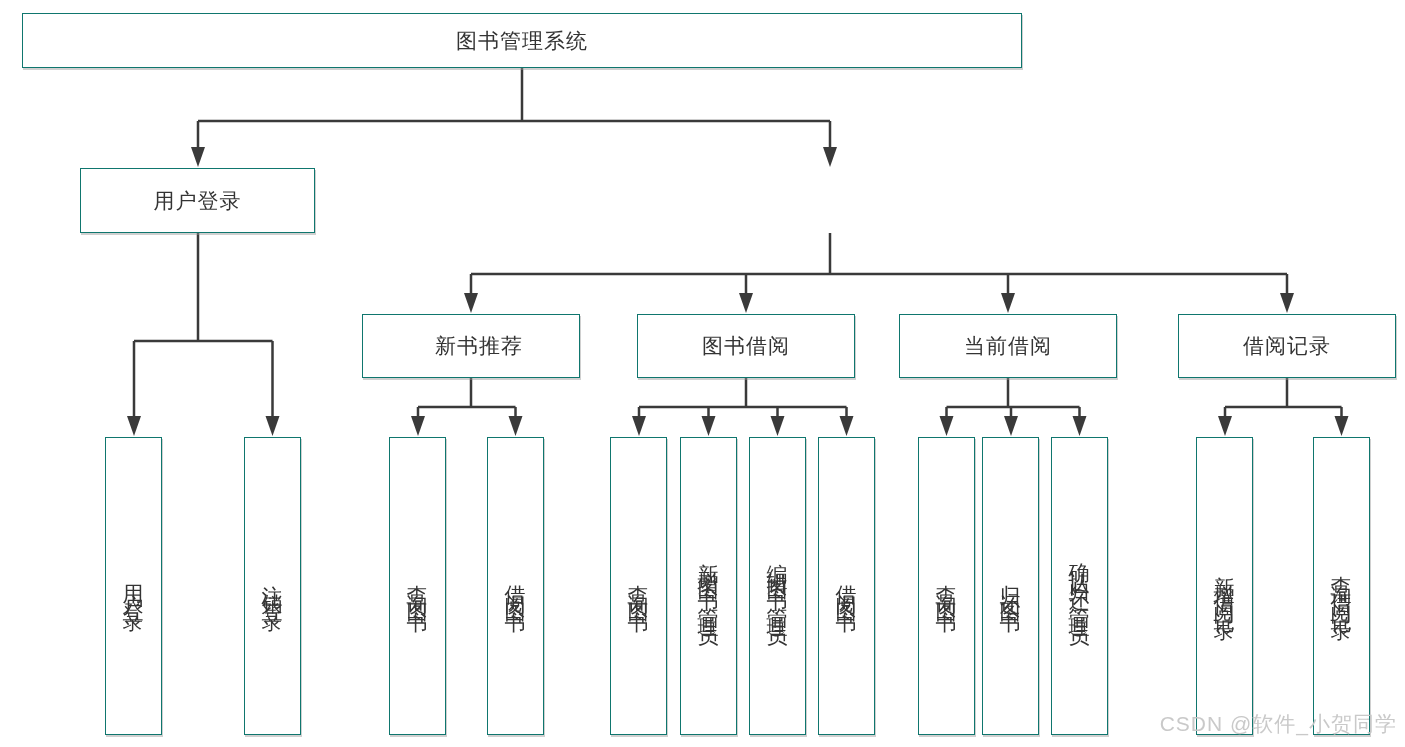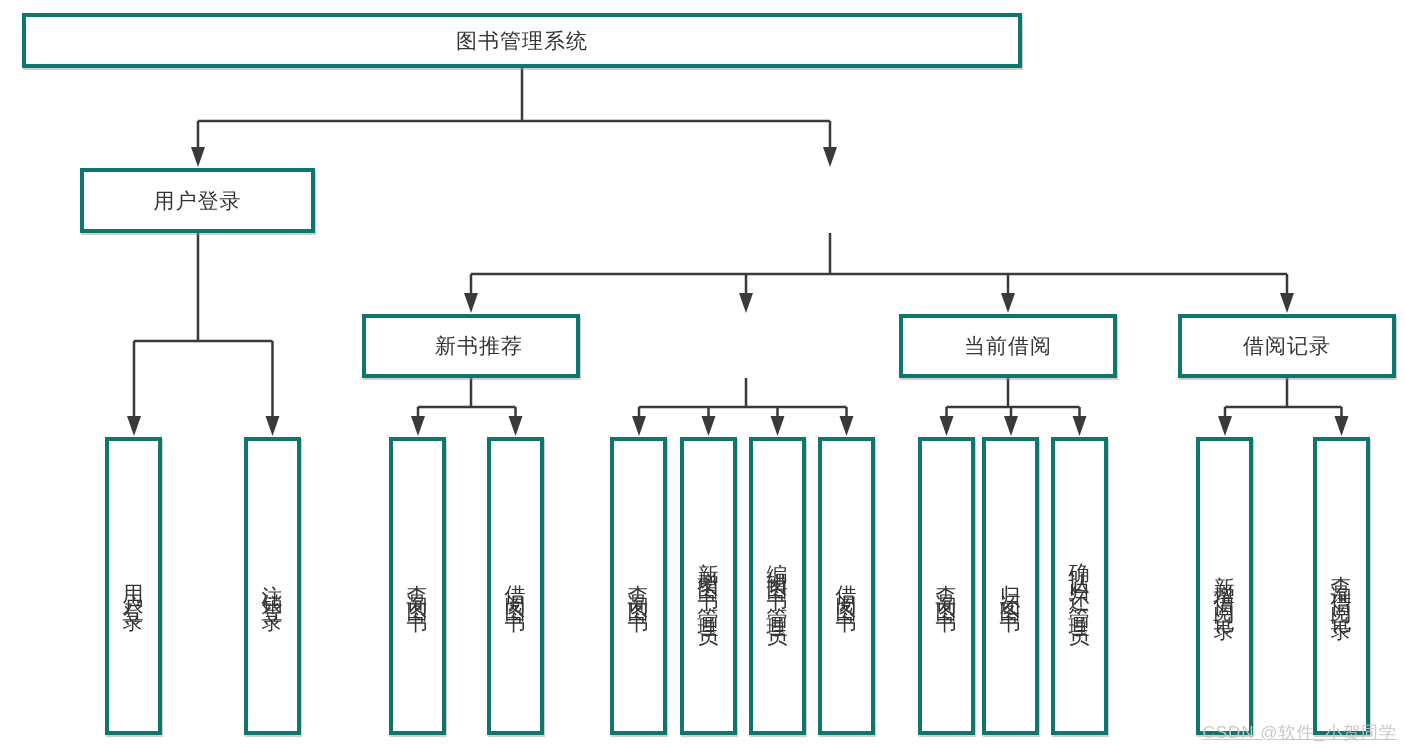--- a/index.html
+++ b/index.html
@@ -19,21 +19,21 @@
   }
   svg.connectors {
     position: absolute;
     left: 0; top: 0;
     width: 1405px; height: 747px;
   }
   .box {
     position: absolute;
     box-sizing: border-box;
     background: #ffffff;
-    border: 4px solid #0f766e;
+    border: 1px solid #0f766e;
     box-shadow: 1px 2px 0 rgba(150,150,150,0.45);
     display: flex;
     align-items: center;
     justify-content: center;
     color: #343434;
   }
   .hlabel {
     font-size: 21px;
     letter-spacing: 1px;
     white-space: nowrap;
@@ -56,27 +56,26 @@
   .l3c { left: 899px; }  .l3d { left: 1178px; text-align: center; }
   .col        { top: 437px;  width: 57px; height: 298px; }
   .a1 { left: 105px; }  .a2 { left: 244px; }
   .b1 { left: 389px; }  .b2 { left: 487px; }
   .c1 { left: 610px; }  .c2 { left: 680px; }  .c3 { left: 749px; }  .c4 { left: 818px; }
   .d1 { left: 918px; }  .d2 { left: 982px; }  .d3 { left: 1051px; }
   .e1 { left: 1196px; } .e2 { left: 1313px; }
   .watermark {
     position: absolute;
     right: 8px;
-    bottom: 3px;
-    font-size: 17px;
+    bottom: 9px;
+    font-size: 21px;
     color: rgba(198,198,198,0.95);
     letter-spacing: 1px;
     z-index: 10;
     white-space: nowrap;
-    text-decoration: underline;
   }
 </style>
 </head>
 <body>
 
 <div class="stage">
 
   <svg class="connectors" viewBox="0 0 1405 747" xmlns="http://www.w3.org/2000/svg">
     <path fill="none" stroke="#3a3a3a" stroke-width="2.5" d="M522 68 V121 M198 121 H830 M198 121 V150 M830 121 V150
          M198 233 V341 M134 341 H272.5 M134 341 V420 M272.5 341 V420
@@ -111,20 +110,23 @@
   <div class="box root-box">
     <span class="hlabel">图书管理系统</span>
   </div>
 
   <div class="box l2a">
     <span class="hlabel">用户登录</span>
   </div>
 
   <div class="box l3 l3a">
     <span class="hlabel">新书推荐</span>
+  </div>
+  <div class="box l3 l3b">
+    <span class="hlabel">图书借阅</span>
   </div>
   <div class="box l3 l3c">
     <span class="hlabel">当前借阅</span>
   </div>
   <div class="box l3 l3d">
     <span class="hlabel">借阅记录</span>
   </div>
 
   <div class="box col a1">
     <span class="vlabel">用户登录</span>

